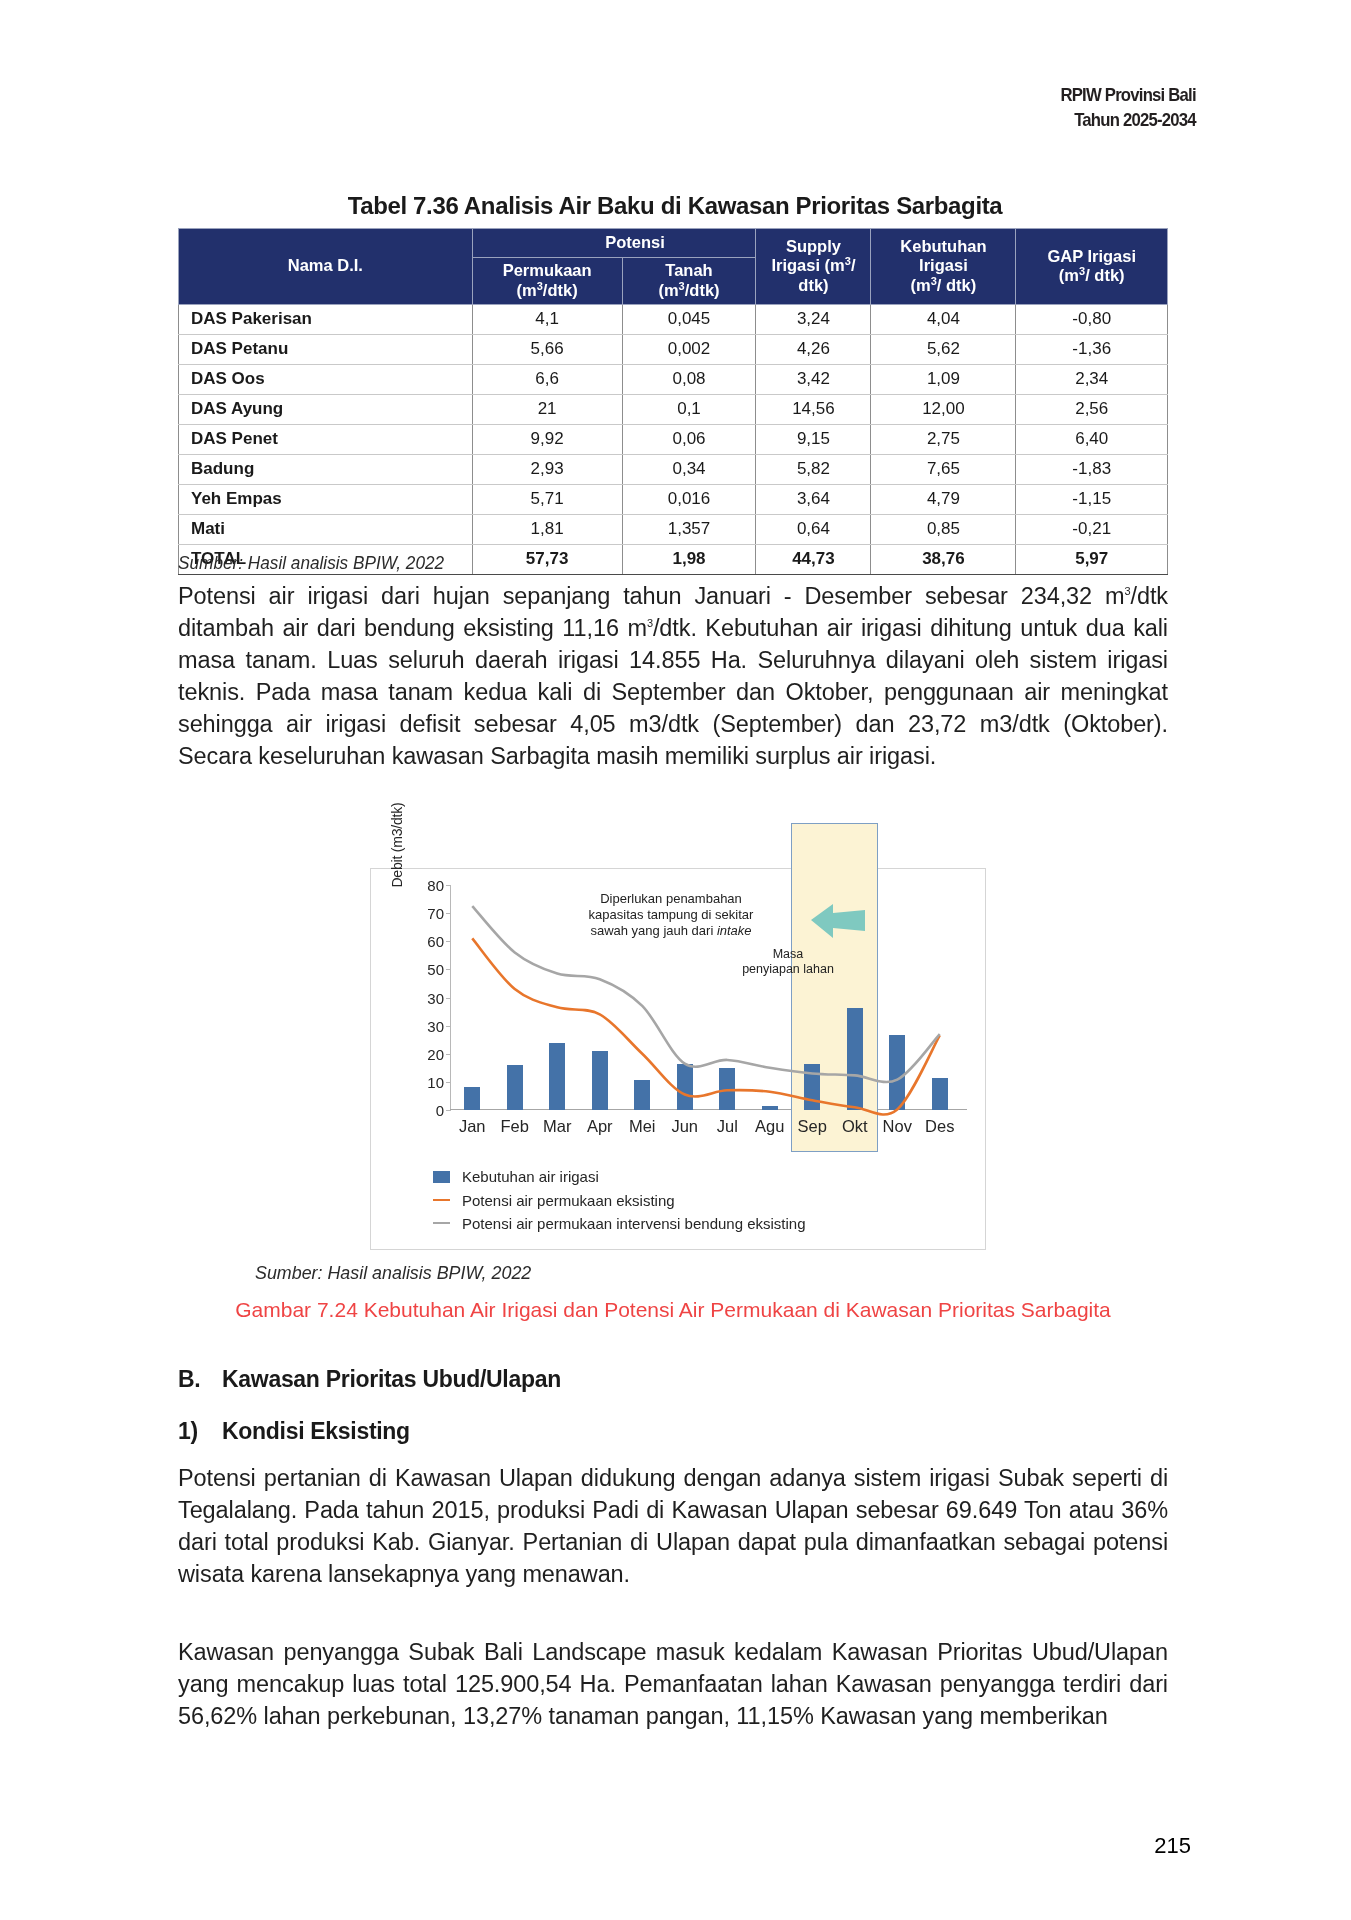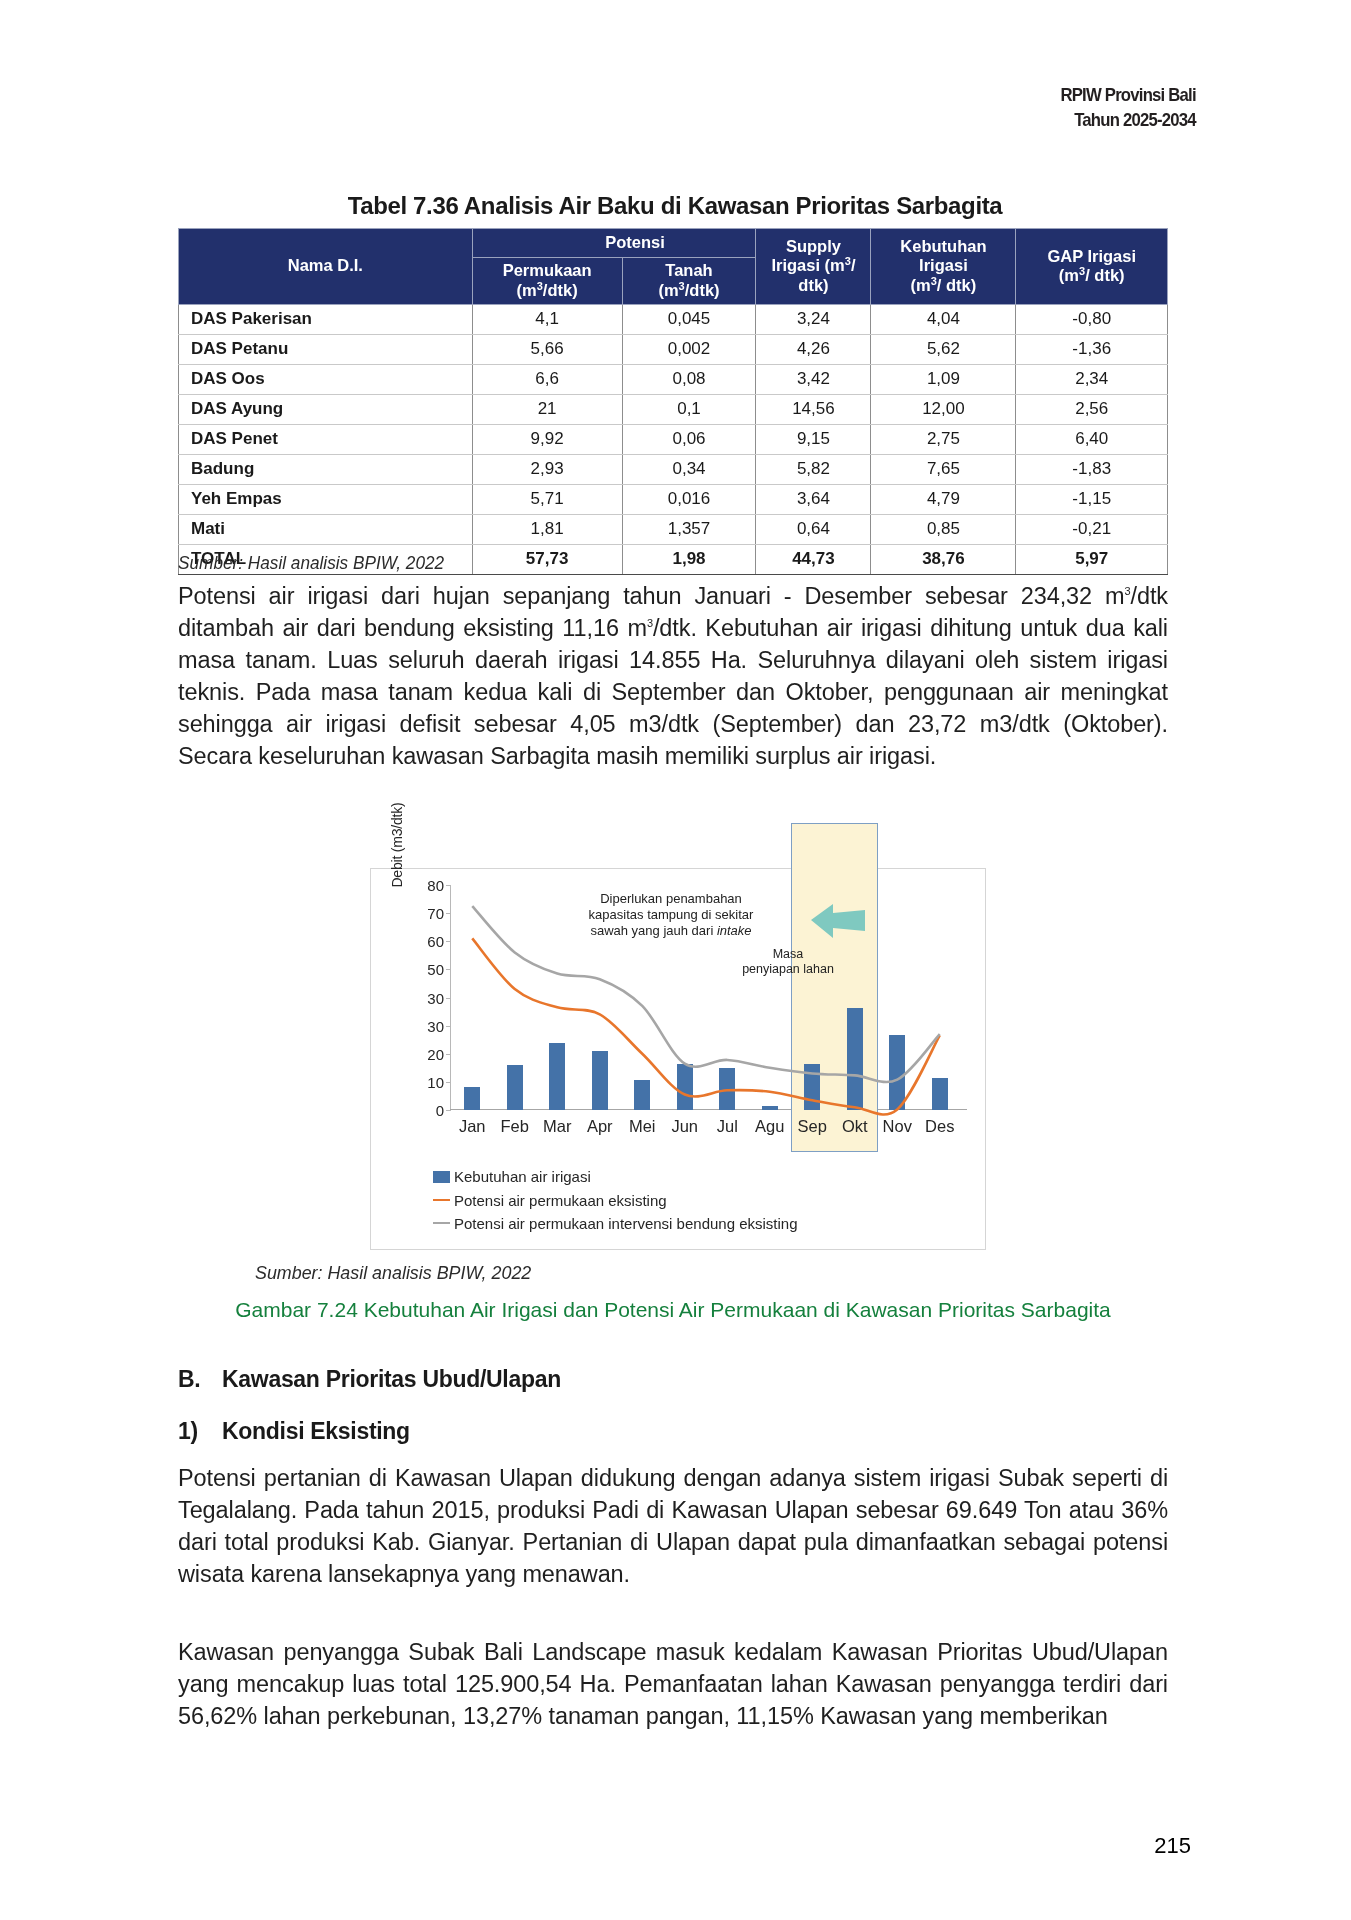--- a/index.html
+++ b/index.html
@@ -107,33 +107,33 @@
   }
   .annot .it{font-style:italic;}
   .annot2{
     position:absolute;font-size:12.5px;line-height:1.2;
     color:#222;text-align:center;
   }
   .legend{
     position:absolute;left:62px;bottom:14px;
     font-size:15px;color:#262626;line-height:1.55;
   }
-  .legend .row{display:flex;align-items:center;gap:4px;}
+  .legend .row{display:flex;align-items:center;gap:12px;}
   .legend .swatch{width:17px;height:12px;background:#4472a8;display:inline-block;}
   .legend .lineS{width:17px;height:0;border-top:2.6px solid #e8762c;display:inline-block;}
   .legend .lineG{width:17px;height:0;border-top:2.6px solid #a6a6a6;display:inline-block;}
 
   .src-fig{
     position:absolute;left:255px;top:1262px;
     font-style:italic;font-size:19px;color:#2b2b2b;
     transform:scaleX(.94);transform-origin:left top;
   }
   .fig-caption{
     position:absolute;left:178px;top:1296px;width:990px;
-    text-align:center;font-size:21px;line-height:1.3;color:#15803d;
+    text-align:center;font-size:21px;line-height:1.3;color:#ef4444;
   }
 
   .heading-b{
     position:absolute;left:178px;top:1366px;
     font-weight:bold;font-size:23px;letter-spacing:-0.3px;
   }
   .heading-b .mk{display:inline-block;width:44px;}
   .heading-1{
     position:absolute;left:178px;top:1418px;
     font-weight:bold;font-size:23px;letter-spacing:-0.3px;

